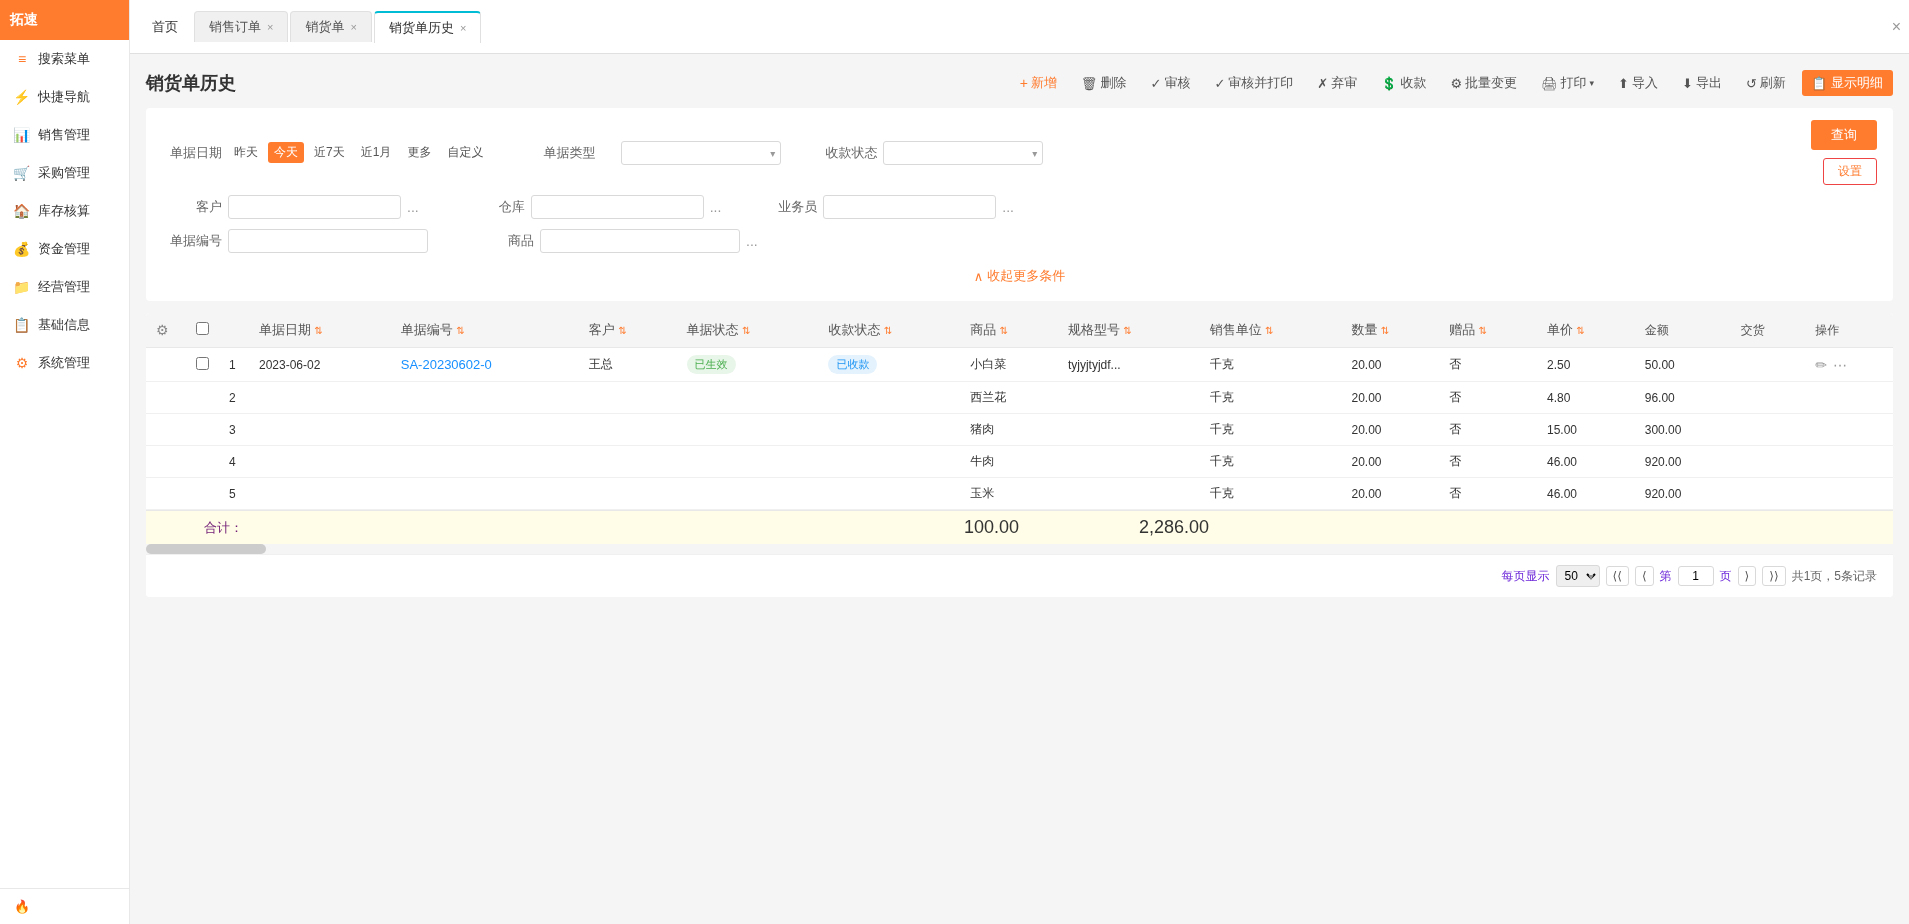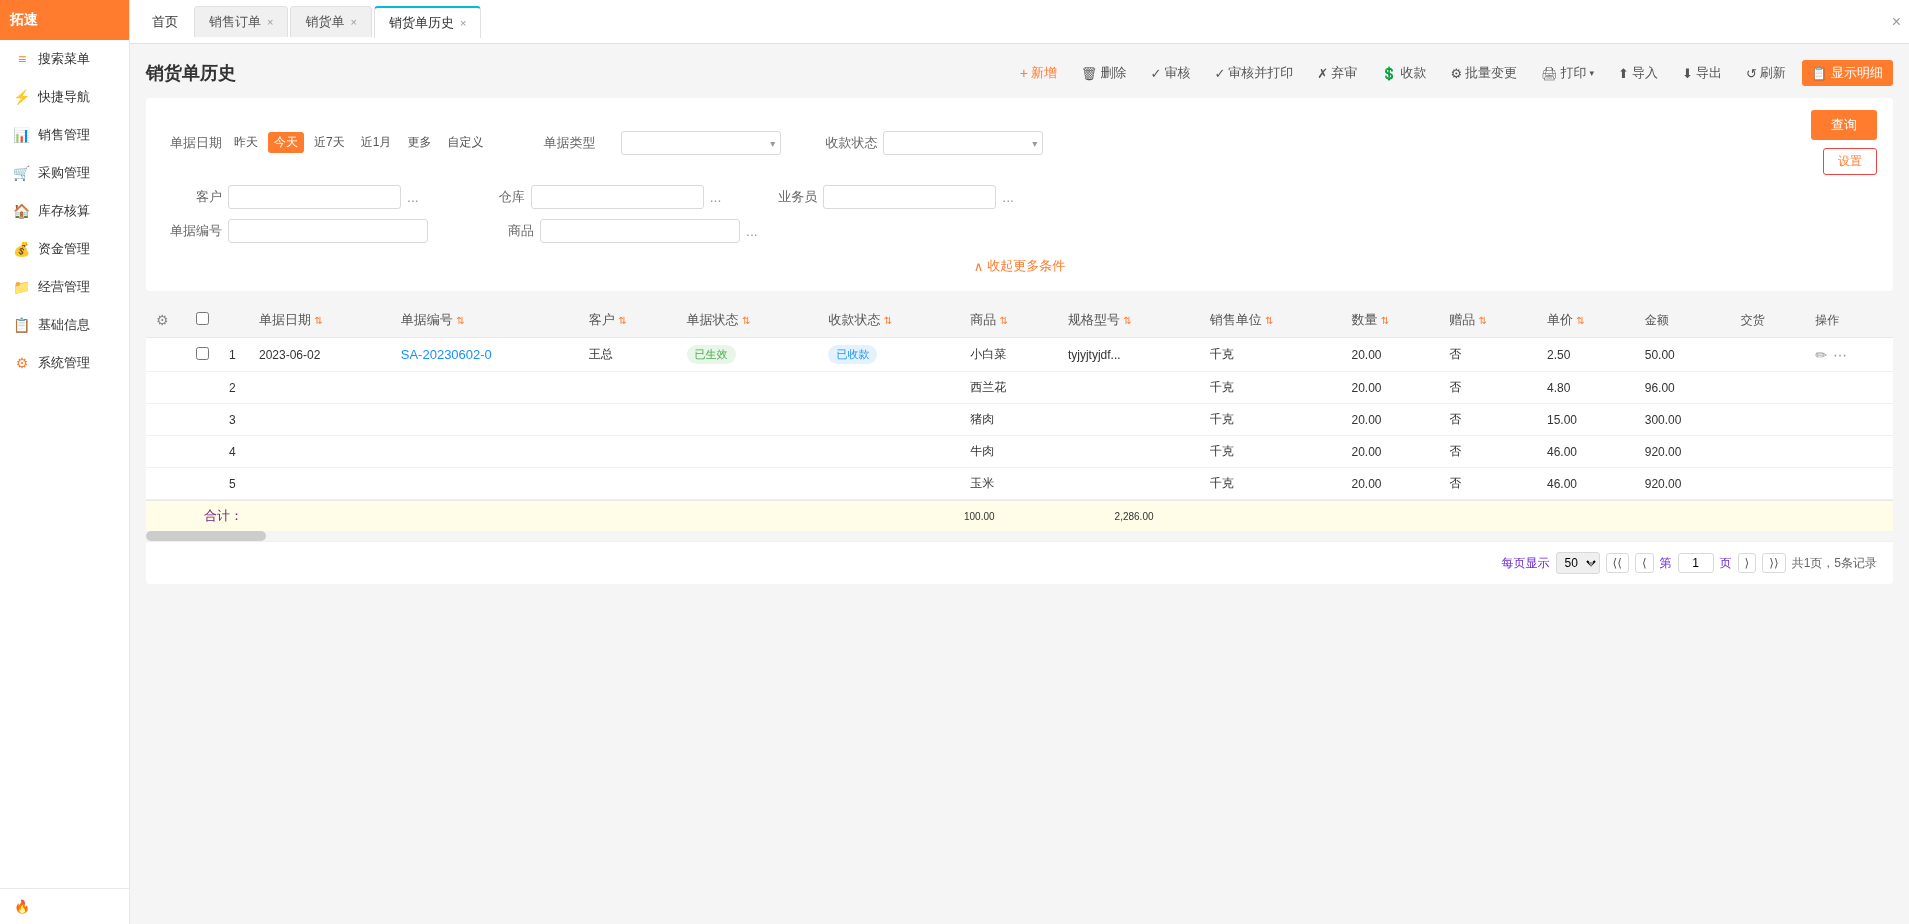--- a/index.html
+++ b/index.html
@@ -10,21 +10,21 @@
     .sidebar-logo { background: #ff7b2e; color: #fff; padding: 8px 10px; font-size: 14px; font-weight: bold; height: 40px; display: flex; align-items: center; }
     .sidebar-item { display: flex; align-items: center; padding: 10px 14px; cursor: pointer; color: #333; gap: 8px; }
     .sidebar-item .icon { width: 16px; height: 16px; display: inline-flex; align-items: center; justify-content: center; color: #ff7b2e; font-size: 14px; }
     .sidebar-item .label { font-size: 13px; }
     .sidebar-bottom { margin-top: auto; border-top: 1px solid #e8e8e8; }
 
     
     .main { flex: 1; display: flex; flex-direction: column; overflow: hidden; }
 
     
-    .tabs-bar { background: #fff; display: flex; align-items: center; border-bottom: 1px solid #e0e0e0; height: 44px; padding: 0 8px; gap: 2px; }
+    .tabs-bar { background: #fff; display: flex; align-items: center; border-bottom: 1px solid #e0e0e0; height: 54px; padding: 0 8px; gap: 2px; }
     .tab { display: flex; align-items: center; padding: 6px 14px; border-radius: 4px 4px 0 0; cursor: pointer; font-size: 13px; gap: 6px; color: #555; background: #f0f0f0; border: 1px solid #e0e0e0; border-bottom: none; }
     .tab.active { background: #fff; color: #333; border-top: 2px solid #00bcd4; font-weight: 500; }
     .tab .close-icon { color: #999; font-size: 11px; cursor: pointer; }
     .tab.home { background: #fff; border-top: none; border: none; color: #333; }
     .close-window { margin-left: auto; cursor: pointer; color: #999; font-size: 16px; }
 
     
     .content { flex: 1; overflow: auto; padding: 16px; background: #f5f5f5; }
 
     
@@ -62,21 +62,21 @@
     .status-badge { display: inline-block; padding: 2px 8px; border-radius: 10px; font-size: 11px; }
     .status-active { background: #e8f5e9; color: #4caf50; }
     .status-paid { background: #e3f2fd; color: #2196f3; }
     .action-icons { display: flex; gap: 6px; }
     .action-icon { cursor: pointer; color: #999; font-size: 14px; }
 
     
     .table-footer { background: #fffde7; padding: 6px 10px; display: flex; align-items: center; border-top: 1px solid #e8e8e8; }
     .footer-label { color: #701a75; font-size: 13px; font-weight: 400; min-width: 60px; margin-left: 48px; }
     .footer-values { display: flex; gap: 20px; flex: 1; }
-    .footer-cell { color: #333; font-size: 10px; }
+    .footer-cell { color: #333; font-size: 18px; }
 
     
     .pagination { display: flex; align-items: center; justify-content: flex-end; padding: 10px 16px; gap: 6px; background: #fff; border-top: 1px solid #f0f0f0; }
     .pagination-label { color: #6d28d9; font-size: 12px; }
     .pagination-select { border: 1px solid #d9d9d9; border-radius: 3px; padding: 2px 4px; font-size: 12px; }
     .pagination-btn { padding: 2px 6px; border: 1px solid #d9d9d9; background: #fff; cursor: pointer; border-radius: 3px; font-size: 12px; color: #555; }
     .pagination-input { border: 1px solid #d9d9d9; border-radius: 3px; padding: 2px 4px; font-size: 12px; width: 36px; text-align: center; }
     .pagination-info { color: #666; font-size: 12px; }
     .scrollbar-area { height: 10px; background: #f5f5f5; }
     .scrollbar-thumb { height: 10px; width: 120px; background: #ccc; border-radius: 5px; }

